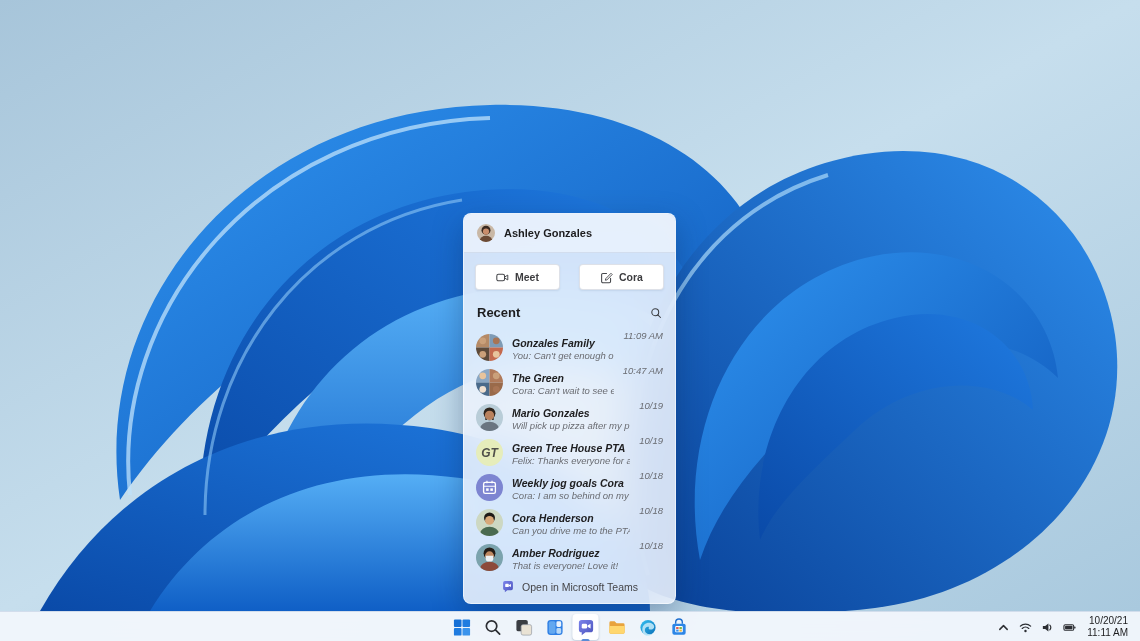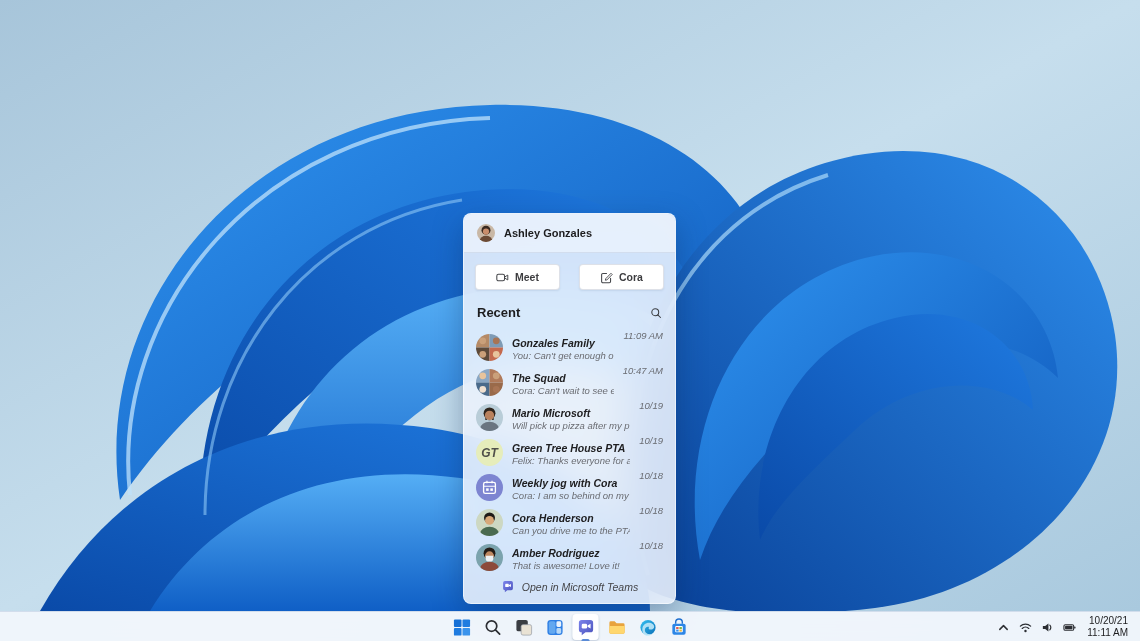--- a/index.html
+++ b/index.html
@@ -46,21 +46,21 @@
   }
   .avatar svg { width:100%; height:100%; display:block; }
   .avatar.initials { font-size:12px; font-weight:bold; color:#50504a; }
   .conv .txt { flex:1; min-width:0; display:flex; flex-direction:column; gap:1px; }
   .conv .cname { font-size:10.5px; font-weight:bold; color:#202022; white-space:nowrap; overflow:hidden; }
   .conv .cmsg  { font-size:9.5px; color:#6a6c72; white-space:nowrap; overflow:hidden; }
   .conv .ctime { font-size:9.5px; color:#6a6c72; align-self:flex-start; padding-top:4px; flex:0 0 auto; }
 
   .fly-footer {
     height:33px; display:flex; align-items:center; justify-content:center; gap:7px;
-    font-size:10.5px; color:#454548; border-radius:0 0 8px 8px; cursor:default;font-style:italic;
+    font-size:10.5px; color:#454548; border-radius:0 0 8px 8px; cursor:default;
   }
 
   
   .taskbar {
     position:absolute; left:0; bottom:0; width:1140px; height:30px;
     background:rgba(242,246,252,0.94);
     backdrop-filter: blur(18px);
     border-top:1px solid rgba(190,205,225,0.6);
     display:flex; align-items:center;
   }
@@ -199,38 +199,38 @@
               <rect x="16" width="16" height="16" fill="#b07a5a"></rect>
               <rect y="16" width="16" height="16" fill="#4a6a8a"></rect>
               <rect x="16" y="16" width="16" height="16" fill="#9a6a4a"></rect>
               <circle cx="8" cy="8" r="4" fill="#e8c49c"></circle>
               <circle cx="24" cy="8" r="4" fill="#caa07a"></circle>
               <circle cx="8" cy="24" r="4" fill="#f0e0d0"></circle>
               <circle cx="24" cy="24" r="4" fill="#a87454"></circle>
             </svg>
         </span>
         <span class="txt">
-          <span class="cname">The Squad</span>
+          <span class="cname">The Green</span>
           <span class="cmsg">Cora: Can't wait to see everyone!</span>
         </span>
         <span class="ctime">10:47 AM</span>
       </div>
 
       <div class="conv">
         <span class="avatar">
           <svg viewBox="0 0 32 32">
               <rect width="32" height="32" fill="#b9cdd8"></rect>
               <circle cx="16" cy="11" r="7" fill="#2e241c"></circle>
               <circle cx="16" cy="13.5" r="5.5" fill="#b9825e"></circle>
               <path d="M11 16 a5.5 5.5 0 0 0 10 0 v3 h-10 z" fill="#3a2d22"></path>
               <ellipse cx="16" cy="29" rx="11" ry="8" fill="#6a7580"></ellipse>
             </svg>
         </span>
         <span class="txt">
-          <span class="cname">Mario Microsoft</span>
+          <span class="cname">Mario Gonzales</span>
           <span class="cmsg">Will pick up pizza after my practice.</span>
         </span>
         <span class="ctime">10/19</span>
       </div>
 
       <div class="conv">
         <span class="avatar initials" style="background:#e6edbb;">GT</span>
         <span class="txt">
           <span class="cname">Green Tree House PTA</span>
           <span class="cmsg">Felix: Thanks everyone for attending today.</span>
@@ -243,21 +243,21 @@
           <svg viewBox="0 0 32 32">
               <rect x="9" y="10" width="14" height="13" rx="2" fill="none" stroke="#ffffff" stroke-width="1.6"></rect>
               <line x1="9" y1="14.5" x2="23" y2="14.5" stroke="#ffffff" stroke-width="1.4"></line>
               <rect x="12" y="17" width="3" height="3" fill="#ffffff"></rect>
               <rect x="17" y="17" width="3" height="3" fill="#ffffff"></rect>
               <line x1="13" y1="8" x2="13" y2="11" stroke="#ffffff" stroke-width="1.4"></line>
               <line x1="19" y1="8" x2="19" y2="11" stroke="#ffffff" stroke-width="1.4"></line>
             </svg>
         </span>
         <span class="txt">
-          <span class="cname">Weekly jog with Cora</span>
+          <span class="cname">Weekly jog goals Cora</span>
           <span class="cmsg">Cora: I am so behind on my step goals.</span>
         </span>
         <span class="ctime">10/18</span>
       </div>
 
       <div class="conv">
         <span class="avatar">
           <svg viewBox="0 0 32 32">
               <rect width="32" height="32" fill="#cdd8c2"></rect>
               <circle cx="16" cy="10.5" r="6.5" fill="#1e1a16"></circle>
@@ -277,21 +277,21 @@
           <svg viewBox="0 0 32 32">
               <rect width="32" height="32" fill="#7ba3ad"></rect>
               <circle cx="16" cy="11" r="7" fill="#241c16"></circle>
               <circle cx="16" cy="14" r="5.3" fill="#c08a62"></circle>
               <path d="M11.5 14 h9 v3.5 a4.5 3.5 0 0 1 -9 0 z" fill="#eef2f4"></path>
               <ellipse cx="16" cy="29" rx="11" ry="8" fill="#8c4a3a"></ellipse>
             </svg>
         </span>
         <span class="txt">
           <span class="cname">Amber Rodriguez</span>
-          <span class="cmsg">That is awesome! Love it!</span>
+          <span class="cmsg">That is everyone! Love it!</span>
         </span>
         <span class="ctime">10/18</span>
       </div>
 
     </div>
 
     <div class="fly-footer">
       <svg width="14" height="14" viewBox="0 0 20 20">
         <defs>
             <linearGradient id="tg" x1="0" y1="0" x2="1" y2="1">

